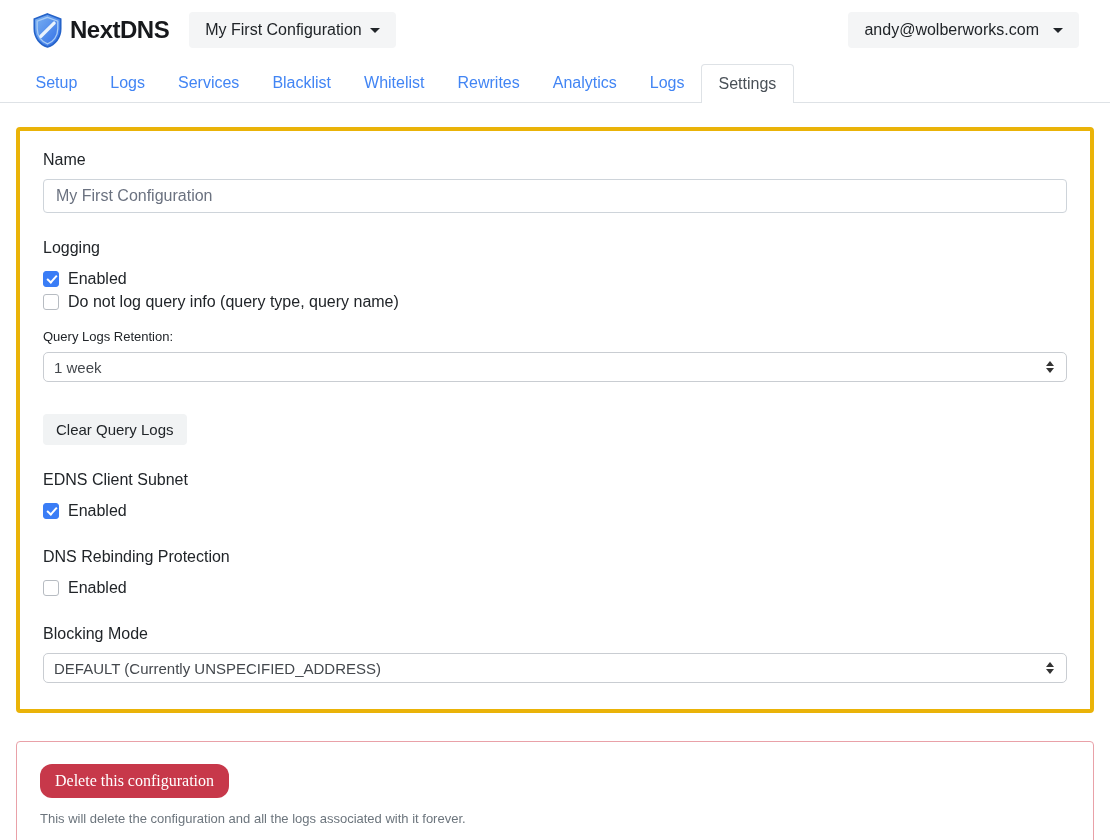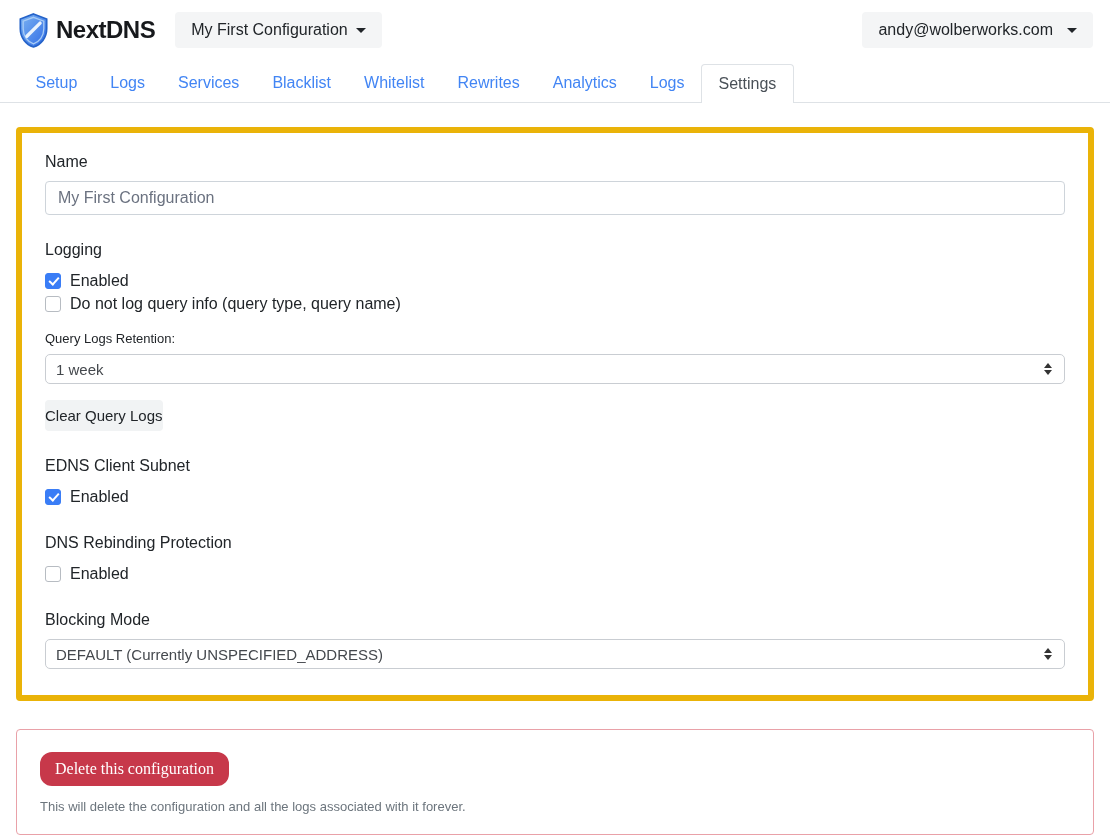--- a/index.html
+++ b/index.html
@@ -9,21 +9,21 @@
     font-size: 16px;
     color: #212529;
     overflow: hidden;
   }
 
   
   .header {
     display: flex;
     align-items: center;
     height: 60px;
-    padding: 0 17px;
+    padding: 0 31px;
   }
   .brand { display: flex; align-items: center; gap: 6px; }
   .brand svg { display: block; }
   .brand-name {
     font-size: 24px;
     font-weight: 700;
     color: #17191c;
     letter-spacing: -0.5px;
   }
   .hdr-btn {
@@ -74,21 +74,21 @@
     border-bottom: none;
     border-radius: 4px 4px 0 0;
     margin-bottom: -1px;
     font-size: 16px;
   }
 
   
   .content { padding: 0 16px; }
   .card {
     margin-top: 24px;
-    border: 6px solid #eab308;
+    border: 4px solid #eab308;
     border-radius: 4px;
     padding: 20px 23px 26px 23px;
     background: #fff;
   }
   .section { margin-bottom: 26px; }
   .section:last-child { margin-bottom: 0; }
   .section-label {
     font-size: 16px;
     font-weight: 500;
     color: #212529;
@@ -165,25 +165,25 @@
     border-left: 4px solid transparent;
     border-right: 4px solid transparent;
     border-bottom: 5px solid #333;
   }
   .updown .down {
     border-left: 4px solid transparent;
     border-right: 4px solid transparent;
     border-top: 5px solid #333;
   }
   .gray-btn {
-    margin-top: 16px;
+    margin-top: 32px;
     background: #f1f3f4;
     border: none;
     border-radius: 4px;
-    padding: 7px 0;
+    padding: 7px 13px;
     font-family: inherit;
     font-size: 15px;
     color: #212529;
     cursor: pointer;
   }
   .opt-gap { margin-top: 10px; }
 
   
   .danger-card {
     margin-top: 28px;

